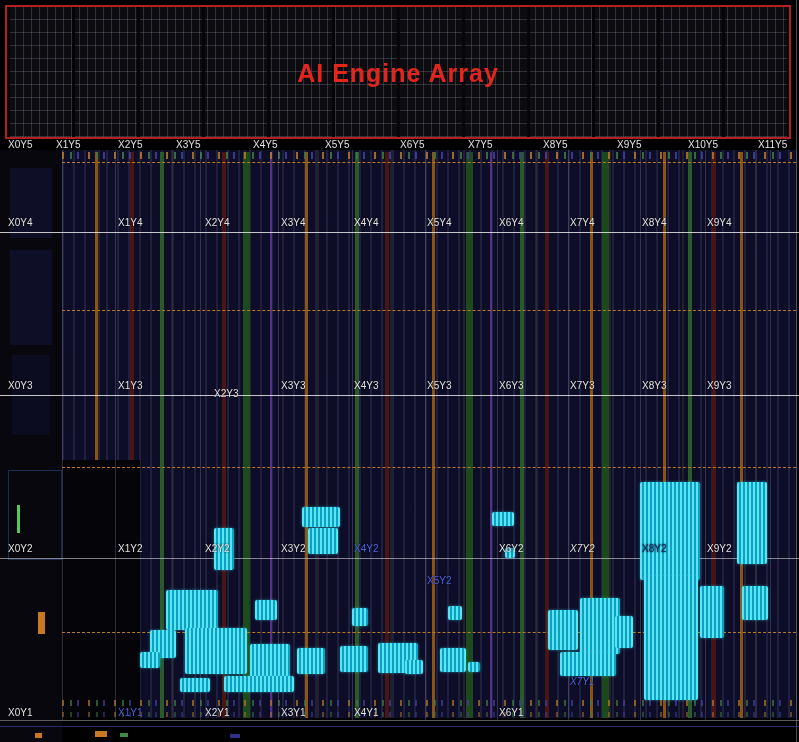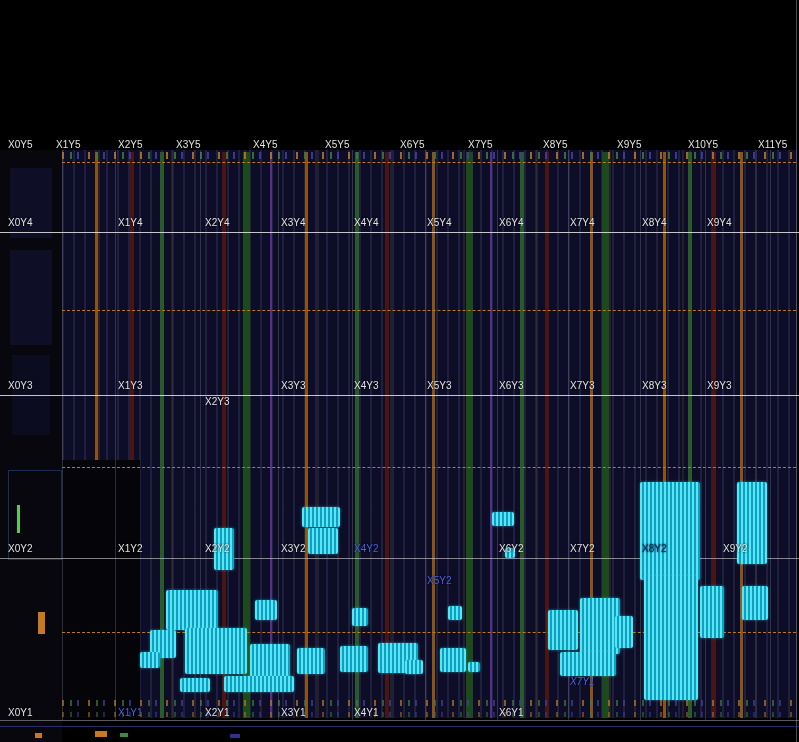--- a/index.html
+++ b/index.html
@@ -40,20 +40,23 @@
     white-space:nowrap;text-shadow:0 0 2px #000;}
 
   .watermark{position:absolute;left:638px;top:695px;font-size:17px;color:#ededed;
     z-index:6;text-shadow:0 1px 2px rgba(0,0,0,.85);}
 </style>
 </head>
 <body>
 
 <div class="canvas">
 
+  <div class="ae-panel">
+    <div class="ae-title">AI Engine Array</div>
+  </div>
 
   <div class="left-col"></div>
   <div class="fabric-texture"></div>
 
   <div id="deco-layer">
       <div class="deco" style="left: 243px; top: 152px; width: 7px; height: 566px; background: rgb(29, 74, 29);"></div>
       <div class="deco" style="left: 466px; top: 152px; width: 7px; height: 566px; background: rgb(29, 74, 29);"></div>
       <div class="deco" style="left: 602px; top: 152px; width: 7px; height: 566px; background: rgb(29, 74, 29);"></div>
       <div class="deco" style="left: 160px; top: 152px; width: 4px; height: 566px; background: rgb(42, 90, 42);"></div>
       <div class="deco" style="left: 355px; top: 152px; width: 4px; height: 566px; background: rgb(42, 90, 42);"></div>
@@ -156,38 +159,38 @@
       <span class="region-label" style="left: 205px; top: 217px;">X2Y4</span>
       <span class="region-label" style="left: 281px; top: 217px;">X3Y4</span>
       <span class="region-label" style="left: 354px; top: 217px;">X4Y4</span>
       <span class="region-label" style="left: 427px; top: 217px;">X5Y4</span>
       <span class="region-label" style="left: 499px; top: 217px;">X6Y4</span>
       <span class="region-label" style="left: 570px; top: 217px;">X7Y4</span>
       <span class="region-label" style="left: 642px; top: 217px;">X8Y4</span>
       <span class="region-label" style="left: 707px; top: 217px;">X9Y4</span>
       <span class="region-label" style="left: 8px; top: 380px;">X0Y3</span>
       <span class="region-label" style="left: 118px; top: 380px;">X1Y3</span>
-      <span class="region-label" style="left: 205px; top: 396px;">X2Y3</span>
+      <span class="region-label" style="left: 205px; top: 388px; padding-left: 9px;">X2Y3</span>
       <span class="region-label" style="left: 281px; top: 380px;">X3Y3</span>
       <span class="region-label" style="left: 354px; top: 380px;">X4Y3</span>
       <span class="region-label" style="left: 427px; top: 380px;">X5Y3</span>
       <span class="region-label" style="left: 499px; top: 380px;">X6Y3</span>
       <span class="region-label" style="left: 570px; top: 380px;">X7Y3</span>
       <span class="region-label" style="left: 642px; top: 380px;">X8Y3</span>
       <span class="region-label" style="left: 707px; top: 380px;">X9Y3</span>
       <span class="region-label" style="left: 8px; top: 543px;">X0Y2</span>
       <span class="region-label" style="left: 118px; top: 543px;">X1Y2</span>
       <span class="region-label" style="left: 205px; top: 543px;">X2Y2</span>
       <span class="region-label" style="left: 281px; top: 543px;">X3Y2</span>
       <span class="region-label" style="left: 354px; top: 543px; color: rgb(74, 99, 224);">X4Y2</span>
       <span class="region-label" style="left: 427px; top: 543px; color: rgb(74, 99, 224); margin-top: 32px;">X5Y2</span>
       <span class="region-label" style="left: 499px; top: 543px;">X6Y2</span>
-      <span class="region-label" style="left: 570px; top: 543px;">X7Y2</span>
+      <span class="region-label" style="left: 570px; top: 543px; font-style: italic;">X7Y2</span>
       <span class="region-label" style="left: 642px; top: 543px; color: rgb(16, 42, 106);">X8Y2</span>
-      <span class="region-label" style="left: 707px; top: 543px; padding-left: 16px;">X9Y2</span>
+      <span class="region-label" style="left: 707px; top: 543px;">X9Y2</span>
       <span class="region-label" style="left: 8px; top: 707px;">X0Y1</span>
       <span class="region-label" style="left: 118px; top: 707px; color: rgb(74, 99, 224);">X1Y1</span>
       <span class="region-label" style="left: 205px; top: 707px;">X2Y1</span>
       <span class="region-label" style="left: 281px; top: 707px;">X3Y1</span>
       <span class="region-label" style="left: 354px; top: 707px;">X4Y1</span>
       <span class="region-label" style="left: 427px; top: 707px; color: rgb(74, 99, 224); margin-top: 46px;">X5Y1</span>
       <span class="region-label" style="left: 499px; top: 707px;">X6Y1</span>
       <span class="region-label" style="left: 570px; top: 676px; color: rgb(74, 99, 224); font-style: italic;">X7Y1</span>
     </div>
 

